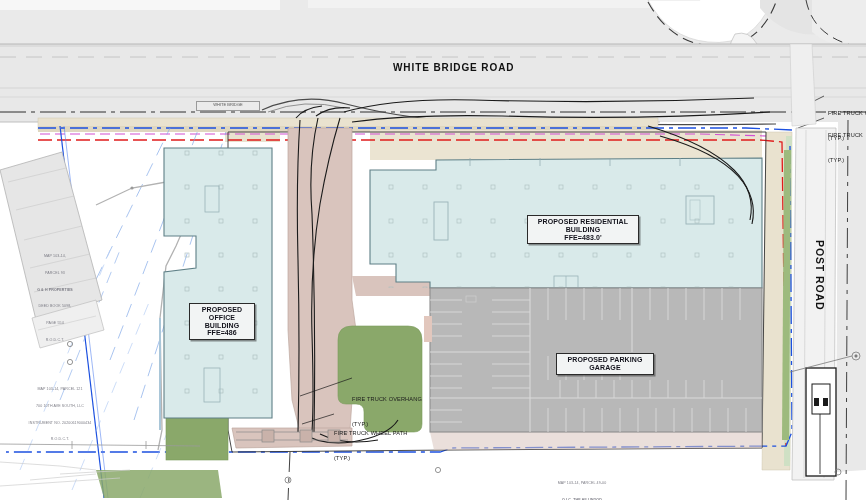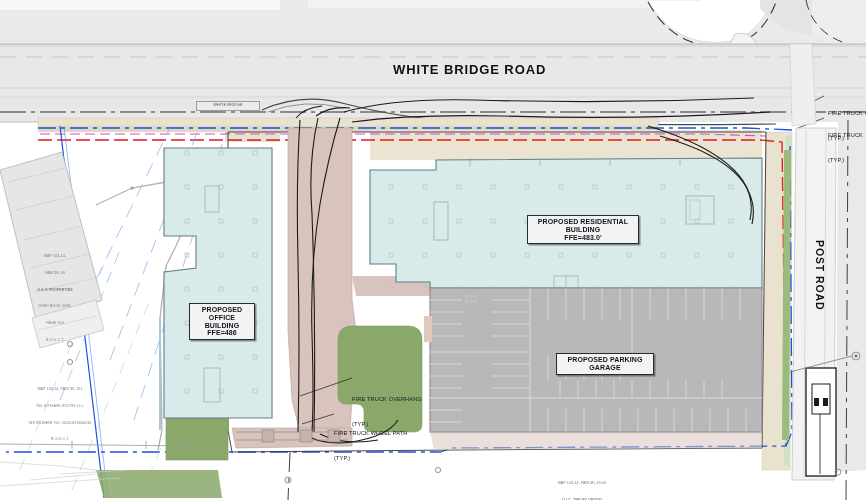--- a/index.html
+++ b/index.html
@@ -32,21 +32,21 @@
     text-align: center;
     font-weight: bold;
     color: #13131c;
     letter-spacing: .1px;
     line-height: 1.12;
     padding: 2px 5px;
     font-size: 7px;
   }
   .road-name {
     font-weight: bold;
-    font-size: 13px;
+    font-size: 10px;
     letter-spacing: .9px;
     color: #111;
   }
   .road-name-vert {
     font-weight: bold;
     font-size: 10.5px;
     letter-spacing: .9px;
     color: #111;
     transform-origin: 0 0;
     transform: rotate(90deg);

